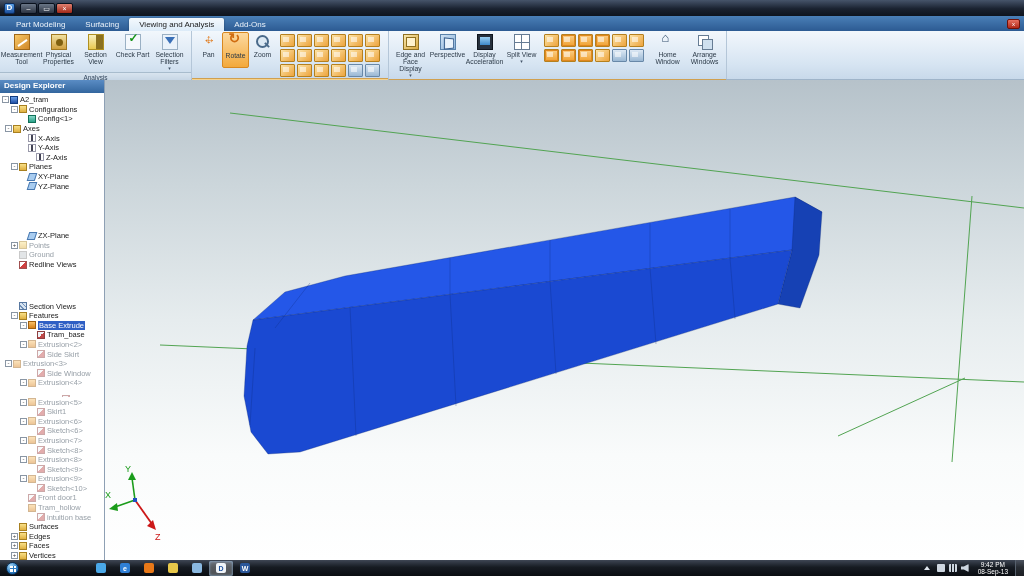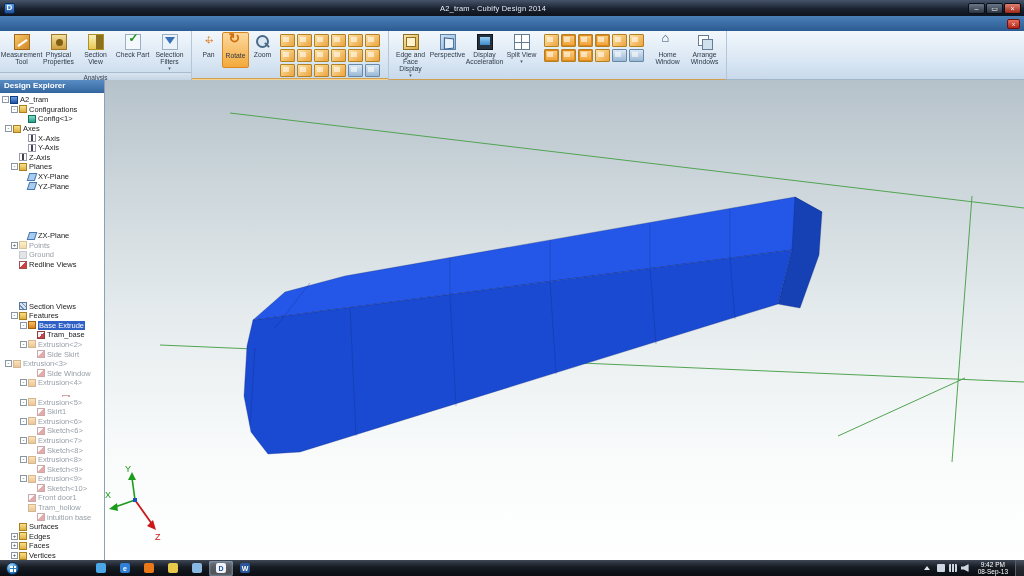--- a/index.html
+++ b/index.html
@@ -133,29 +133,34 @@
   .clock { color:#fff; font-size:6.5px; line-height:7px; text-align:center; margin:0 7px; }
   .showdesk { width:9px; height:16px; border-left:1px solid #56606c; background:rgba(255,255,255,.08); }
 </style>
 </head>
 <body>
 
 <div id="app">
 
   <div class="titlebar">
     <div class="appicon">D</div>
-    <div class="titletext">A2_tram - Cubify Design 2014</div>
     <div class="winbtns">
       <div class="wbtn">–</div>
       <div class="wbtn">▭</div>
       <div class="wbtn close">×</div>
     </div>
   </div>
 
   <div class="tabrow">
+    <div id="tabs" style="display:flex;align-items:flex-end;">
+        <div class="tab">Part Modeling</div>
+        <div class="tab">Surfacing</div>
+        <div class="tab active">Viewing and Analysis</div>
+        <div class="tab">Add-Ons</div>
+      </div>
     <div class="tabrow-right">
       <div class="redbtn">x</div>
     </div>
   </div>
 
   <div class="ribbon">
     <div id="ribbon-groups" style="display:flex;">
         <div class="rgroup plain">
           <div class="rbody">
             <div class="rbtn">
@@ -293,21 +298,21 @@
         <div class="trow" style="padding-left: 20px;">
           <span class="texp none"></span>
           <span class="ticon ic-axis"></span>
           <span class="tlabel">X-Axis</span>
         </div>
         <div class="trow" style="padding-left: 20px;">
           <span class="texp none"></span>
           <span class="ticon ic-axis"></span>
           <span class="tlabel">Y-Axis</span>
         </div>
-        <div class="trow" style="padding-left: 11px;">
+        <div class="trow" style="padding-left: 28px;">
           <span class="texp none"></span>
           <span class="ticon ic-axis"></span>
           <span class="tlabel">Z-Axis</span>
         </div>
         <div class="trow" style="padding-left: 11px;">
           <span class="texp">-</span>
           <span class="ticon ic-folder"></span>
           <span class="tlabel">Planes</span>
         </div>
         <div class="trow" style="padding-left: 20px;">

